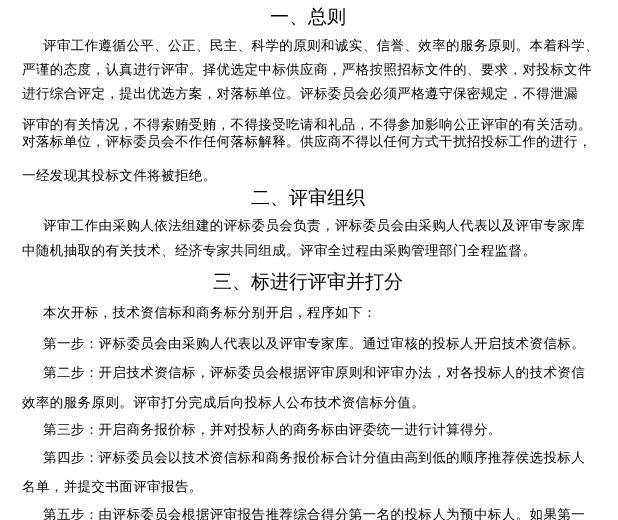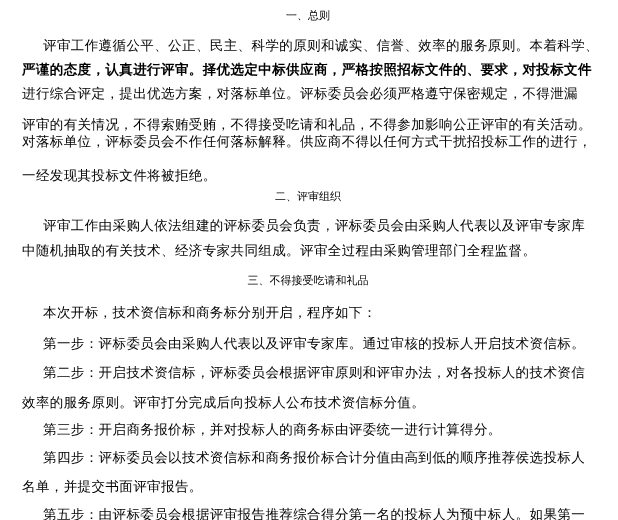--- a/index.html
+++ b/index.html
@@ -20,21 +20,21 @@
     left: 22px;
     top: 0;
     width: 572px;
     font-size: 13.5px;
   }
   .heading {
     position: absolute;
     left: 0;
     width: 572px;
     text-align: center;
-    font-size: 11px;
+    font-size: 19px;
     line-height: 20px;
     white-space: nowrap;
   }
   .line {
     position: absolute;
     left: 0;
     line-height: 20px;
     white-space: nowrap;
     letter-spacing: 0.4px;
   }
@@ -42,31 +42,31 @@
     left: 21px;
   }
 </style>
 </head>
 <body>
 
 <div class="doc">
 
   <div class="heading" style="top:6px;">一、总则</div>
   <div class="line indent" style="top:35px;">评审工作遵循公平、公正、民主、科学的原则和诚实、信誉、效率的服务原则。本着科学、</div>
-  <div class="line" style="top:59px;font-weight:bold;">严谨的态度，认真进行评审。择优选定中标供应商，严格按照招标文件的、要求，对投标文件</div>
+  <div class="line" style="top:59px;">严谨的态度，认真进行评审。择优选定中标供应商，严格按照招标文件的、要求，对投标文件</div>
   <div class="line" style="top:83px;">进行综合评定，提出优选方案，对落标单位。评标委员会必须严格遵守保密规定，不得泄漏</div>
   <div class="line" style="top:114px;">评审的有关情况，不得索贿受贿，不得接受吃请和礼品，不得参加影响公正评审的有关活动。</div>
   <div class="line" style="top:131px;">对落标单位，评标委员会不作任何落标解释。供应商不得以任何方式干扰招投标工作的进行，</div>
   <div class="line" style="top:155px;margin-top:10px;">一经发现其投标文件将被拒绝。</div>
 
   <div class="heading" style="top:187px;">二、评审组织</div>
   <div class="line indent" style="top:215px;">评审工作由采购人依法组建的评标委员会负责，评标委员会由采购人代表以及评审专家库</div>
   <div class="line" style="top:240px;">中随机抽取的有关技术、经济专家共同组成。评审全过程由采购管理部门全程监督。</div>
 
-  <div class="heading" style="top:271px;">三、不得接受吃请和礼品</div>
+  <div class="heading" style="top:271px;">三、标进行评审并打分</div>
   <div class="line indent" style="top:302px;">本次开标，技术资信标和商务标分别开启，程序如下：</div>
   <div class="line indent" style="top:333px;">第一步：评标委员会由采购人代表以及评审专家库。通过审核的投标人开启技术资信标。</div>
   <div class="line indent" style="top:362px;">第二步：开启技术资信标，评标委员会根据评审原则和评审办法，对各投标人的技术资信</div>
   <div class="line" style="top:392px;">效率的服务原则。评审打分完成后向投标人公布技术资信标分值。</div>
   <div class="line indent" style="top:419px;">第三步：开启商务报价标，并对投标人的商务标由评委统一进行计算得分。</div>
   <div class="line indent" style="top:447px;">第四步：评标委员会以技术资信标和商务报价标合计分值由高到低的顺序推荐侯选投标人</div>
   <div class="line" style="top:476px;">名单，并提交书面评审报告。</div>
   <div class="line indent" style="top:504px;">第五步：由评标委员会根据评审报告推荐综合得分第一名的投标人为预中标人。如果第一</div>
 
 </div>

